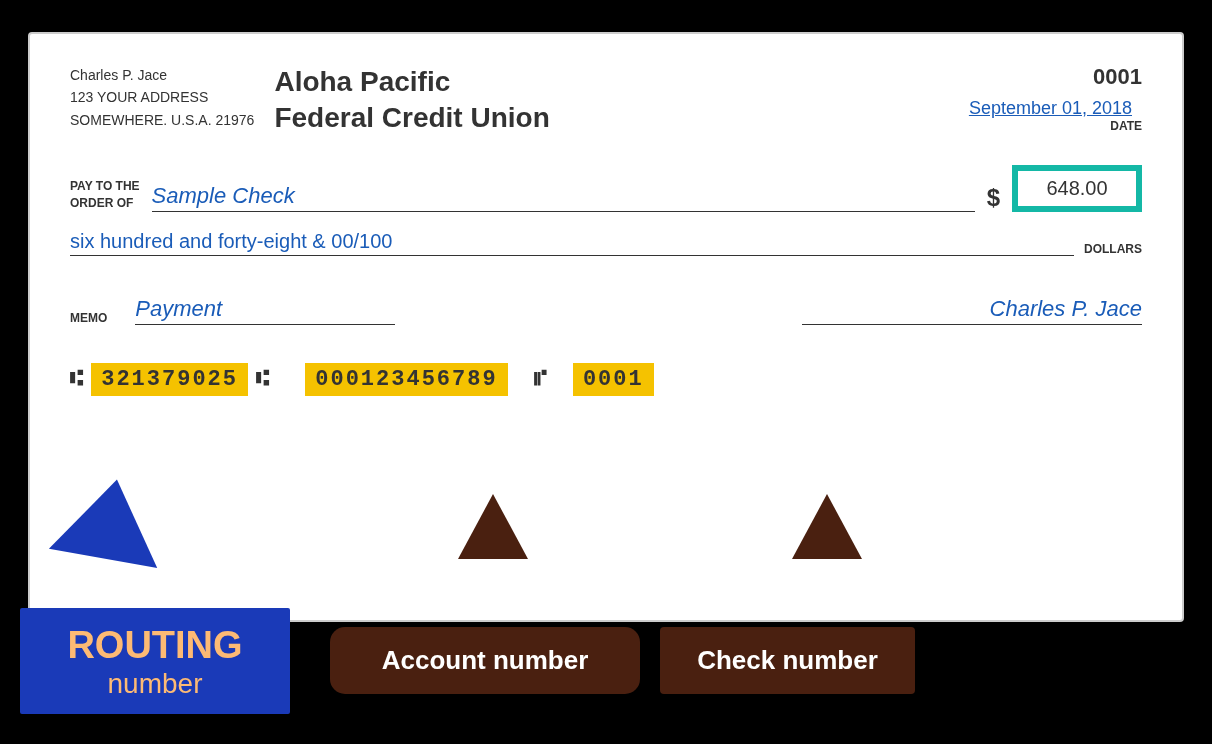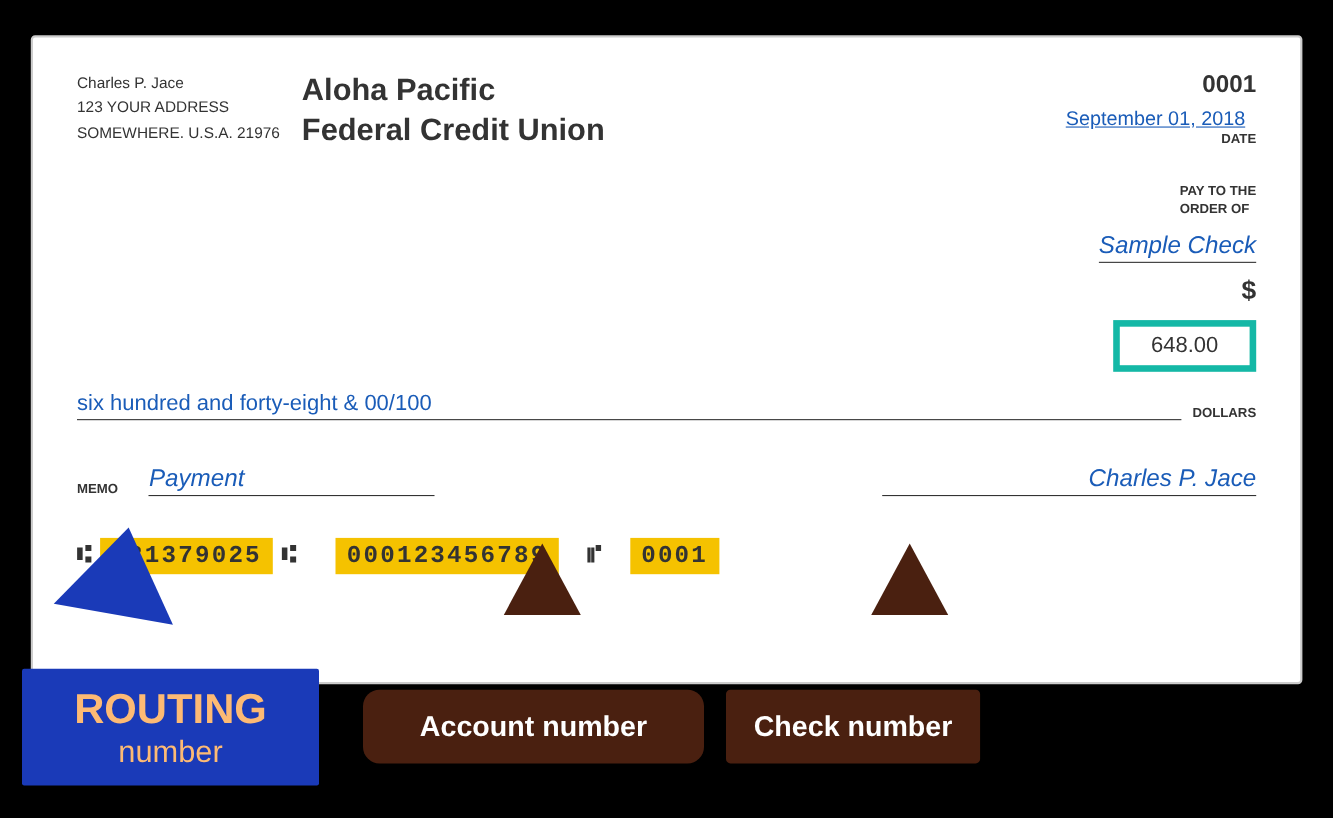--- a/index.html
+++ b/index.html
@@ -73,21 +73,20 @@
     .date-group {
       text-align: right;
     }
 
     
     .pay-to-row {
       display: flex;
       align-items: flex-end;
       margin-top: 28px;
       gap: 12px;
-      flex-direction: column;
     }
 
     .pay-to-label {
       font-size: 12px;
       color: #333;
       font-weight: bold;
       line-height: 1.4;
       white-space: nowrap;
     }
 
@@ -302,21 +301,21 @@
 
     .account-label-text {
       font-size: 26px;
       font-weight: bold;
     }
 
     .check-label-box {
       position: absolute;
       bottom: 50px;
       left: 660px;
-      width: 231px;
+      width: 255px;
       background: #4a2010;
       color: #fff;
       text-align: center;
       padding: 18px 10px;
       border-radius: 4px;
     }
 
     .check-label-text {
       font-size: 26px;
       font-weight: bold;

